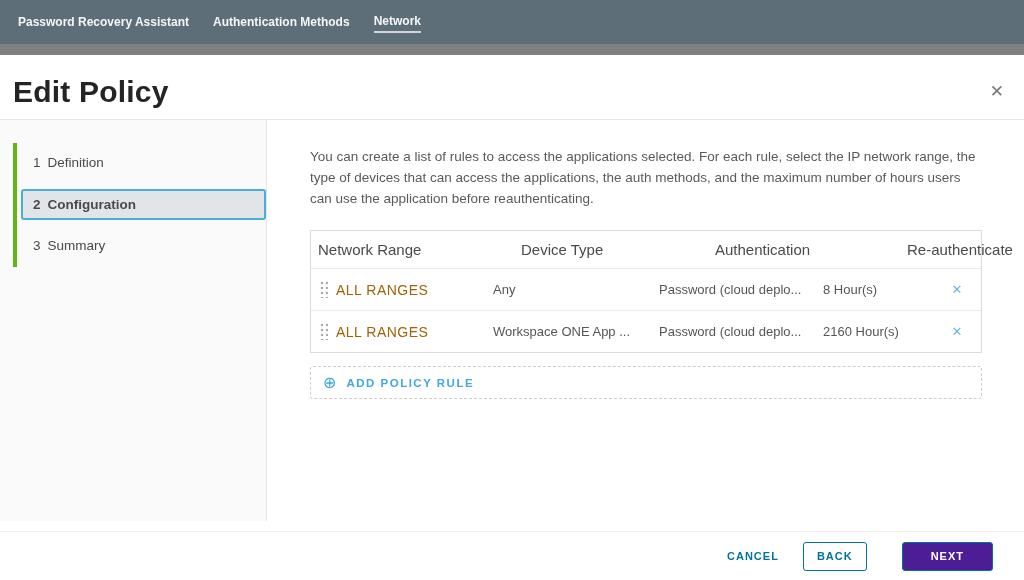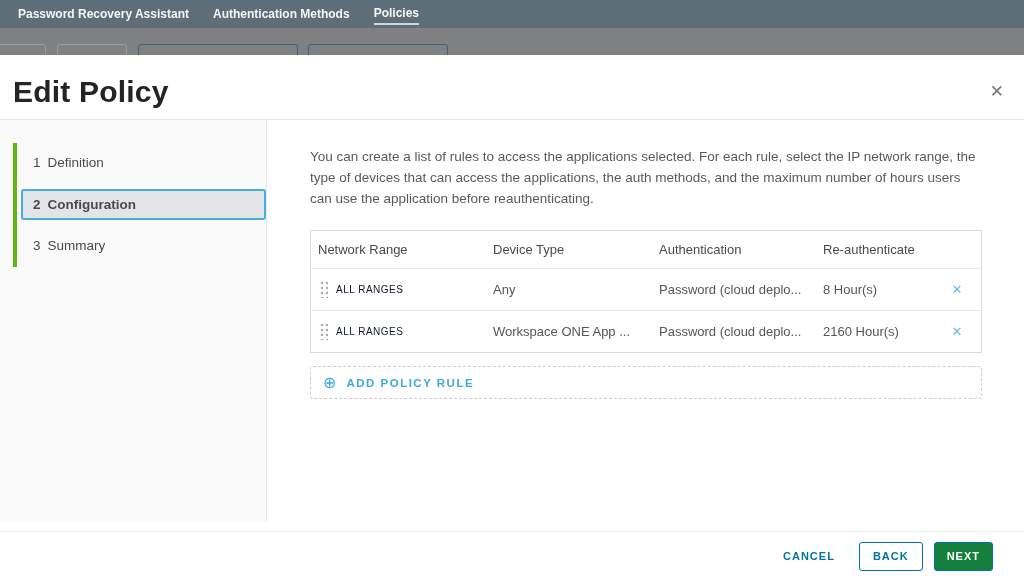--- a/index.html
+++ b/index.html
@@ -1,20 +1,20 @@
 <!DOCTYPE html>
 <html><head>
 <meta charset="utf-8">
 <style>
   * { margin:0; padding:0; box-sizing:border-box; }
   html,body { width:1024px; height:580px; overflow:hidden; }
   body { font-family:"Liberation Sans", sans-serif; background:#ffffff; position:relative; }
 
   
-  .topnav { height:28px; background:#5d6e79; display:flex; align-items:center; padding-left:18px; }
+  .topnav { height:44px; background:#5d6e79; display:flex; align-items:center; padding-left:18px; }
   .topnav .tab { color:#f4f6f7; font-size:12px; font-weight:700; margin-right:24px; cursor:pointer;
                  padding:2px 0 2px 0; text-decoration:none; white-space:nowrap; }
   .topnav .tab.active { border-bottom:2px solid #cfd6d9; padding-bottom:3px; }
 
   
   .backdrop { height:27px; background:#7f8081; position:relative; overflow:hidden; }
   .ghost { position:absolute; bottom:-3px; height:14px; border-radius:3px 3px 0 0; background:#7f8081; }
   .ghost.gray { border:1px solid #9a9ea0; }
   .ghost.blue { border:1px solid #40617a; }
   .g1 { left:-6px; width:52px; }
@@ -41,54 +41,54 @@
                    padding-left:10px; font-size:13.5px; font-weight:700; color:#4a4a4a; cursor:pointer; }
   .step-selected .num { margin-right:7px; }
   .step3 { margin-top:16px; }
 
   
   .content { flex:1; padding:26px 0 0 43px; }
   .desc { width:676px; font-size:13.5px; line-height:21px; color:#5a5a5a; }
 
   .rules-table { width:672px; margin-top:21px; border:1px solid #dcdcdc; }
   .t-row { display:grid; grid-template-columns:182px 166px 164px 110px 1fr; align-items:center; }
-  .t-head { height:37px; font-size:13px; color:#4a4a4a; }
+  .t-head { height:37px; font-size:15px; color:#4a4a4a;gap:28px; }
   .t-head > div:first-child { padding-left:7px; }
   .t-data { height:42px; border-top:1px solid #eaeaea; font-size:13px; color:#565656; }
   .cell-range { display:flex; align-items:center; padding-left:9px; }
   .drag-handle { width:8px; height:17px; margin-right:8px; cursor:grab;
                  background-image:radial-gradient(circle at 2px 2px, #a9a9a9 1.3px, transparent 1.6px);
                  background-size:5px 5px; }
-  .range-link { color:#0f172a; font-size:10px; letter-spacing:0.5px; cursor:pointer; }
+  .range-link { color:#a16207; font-size:14px; letter-spacing:0.5px; cursor:pointer; }
   .cell-del { text-align:center; }
   .del-x { color:#6cb9e3; font-size:13px; cursor:pointer; }
 
   .add-rule { width:672px; height:33px; margin-top:13px; border:1px dashed #cdcdcd; border-radius:3px;
               display:flex; align-items:center; padding-left:12px; cursor:pointer; }
   .add-icon { color:#3fa9e0; font-size:16px; line-height:1; }
   .add-label { color:#3fa9e0; font-size:11.5px; font-weight:700; letter-spacing:1.5px; margin-left:10px; }
 
   
   .modal-footer { position:absolute; left:0; right:0; bottom:0; height:49px; border-top:1px solid #f0f0f0;
                   display:flex; align-items:center; justify-content:flex-end; padding-right:31px; background:#fff; }
   .btn { font-family:"Liberation Sans", sans-serif; font-size:11px; font-weight:700; letter-spacing:1px;
          border-radius:3px; height:29px; cursor:pointer; }
   .btn-cancel { color:#0072a3; background:transparent; border:none; margin-right:22px; padding:0 2px; }
   .btn-back { color:#0072a3; background:#ffffff; border:1px solid #0072a3; padding:0 13px; margin-right:11px; }
-  .btn-next { color:#ffffff; background:#15803d; border:1px solid #0072a3; padding:0 12px; }
+  .btn-next { color:#ffffff; background:#4c1d95; border:1px solid #0072a3; padding:0 28px;margin-left:24px; }
 </style>
 </head>
 <body>
 
 <div>
 
   <header class="topnav">
     <a class="tab">Password Recovery Assistant</a>
     <a class="tab">Authentication Methods</a>
-    <a class="tab active">Policies</a>
+    <a class="tab active">Network</a>
   </header>
 
   <div class="backdrop">
     <div class="ghost gray g1"></div>
     <div class="ghost gray g2"></div>
     <div class="ghost blue g3"></div>
     <div class="ghost blue g4"></div>
   </div>
 
   <div class="modal">

